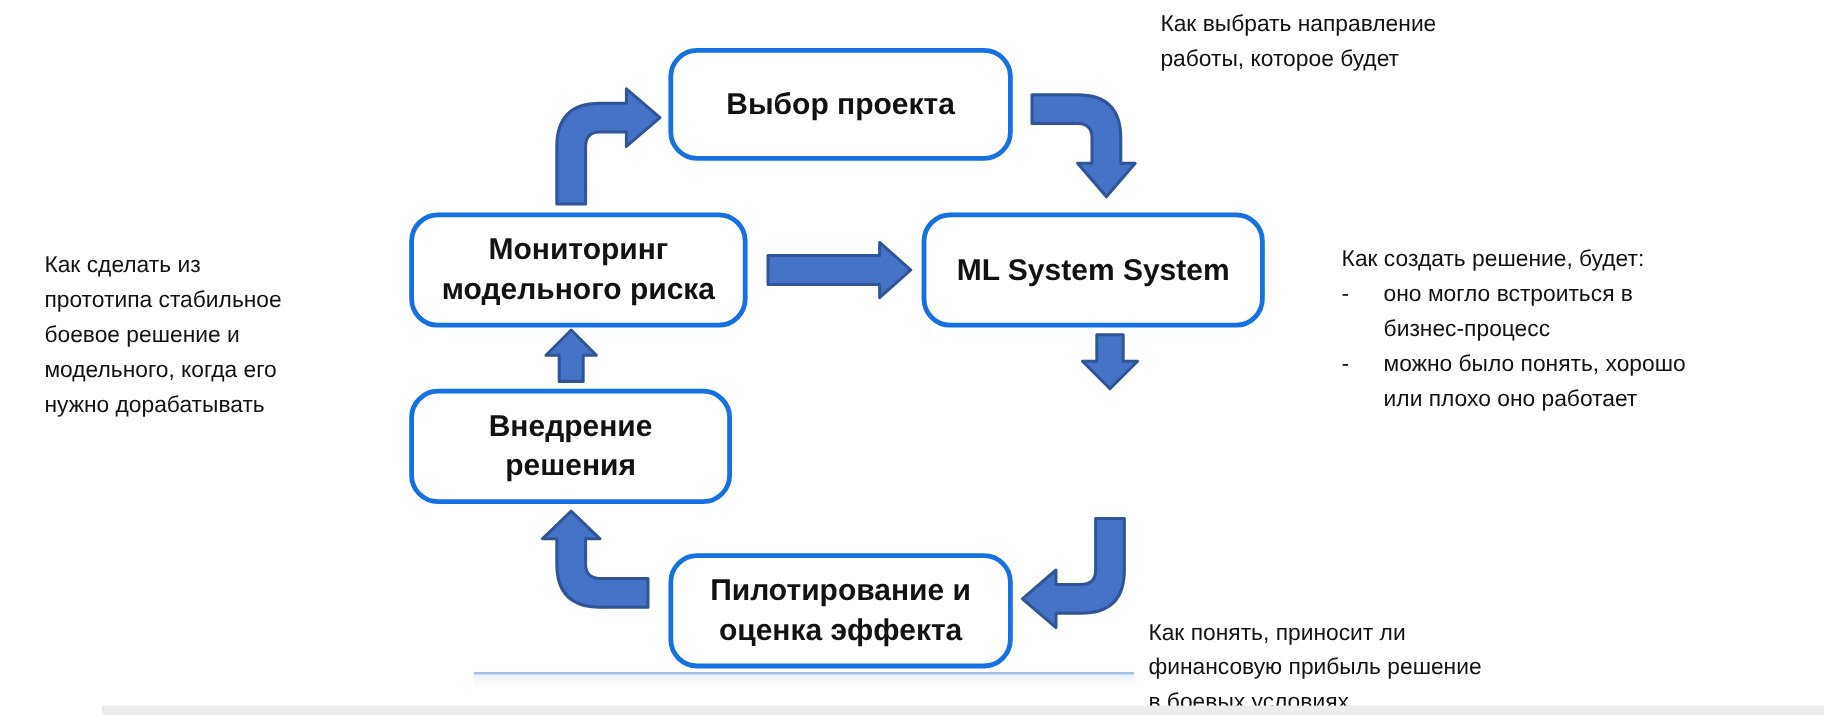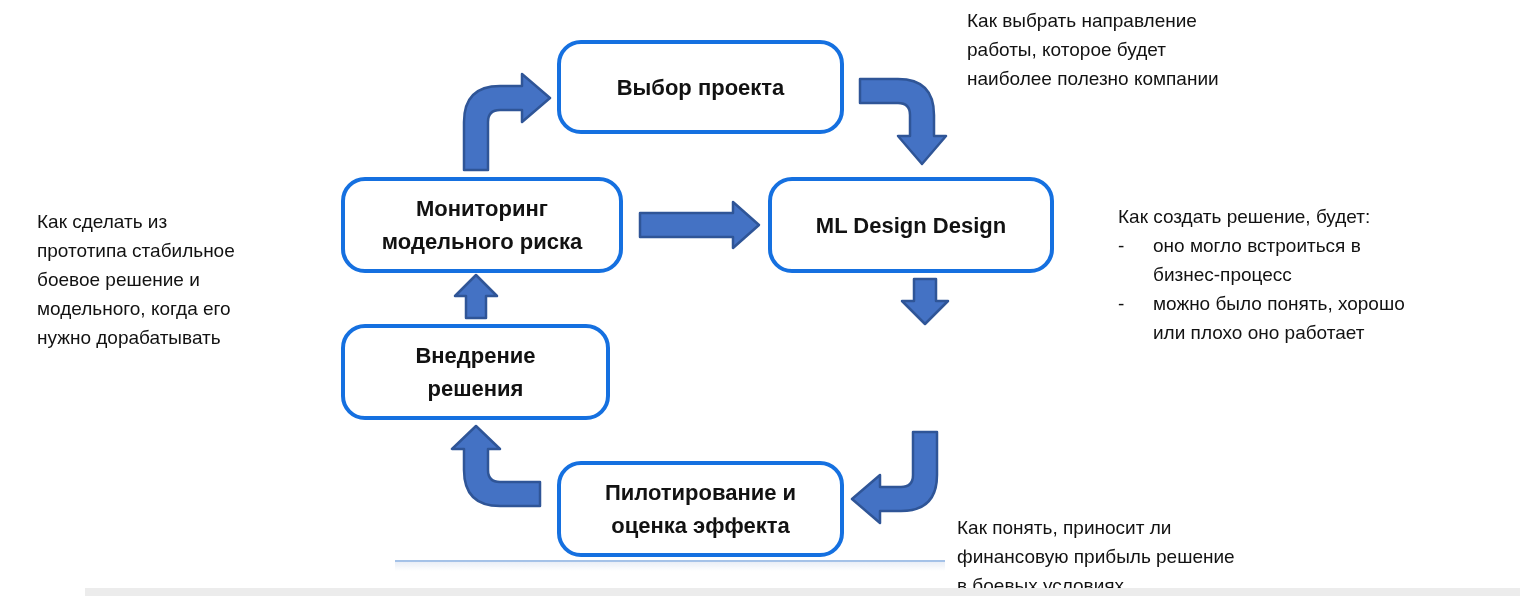--- a/index.html
+++ b/index.html
@@ -24,21 +24,21 @@
     position:absolute;
     background:var(--box-fill);
     border:4px solid var(--box-border);
     border-radius:24px;
     display:flex;flex-direction:column;
     align-items:center;justify-content:center;
     text-align:center;
   }
   .node-line{
     font-weight:bold;
-    font-size:22px;
+    font-size:25px;
     line-height:33px;
     color:var(--text);
     white-space:nowrap;
   }
   .note{
     position:absolute;
     font-size:19px;
     line-height:29px;
     color:var(--text);
   }
@@ -84,38 +84,37 @@
   <div class="node" style="left:557px;top:40px;width:287px;height:94px;">
     <div class="node-line">Выбор проекта</div>
   </div>
 
   <div class="node" style="left:341px;top:177px;width:282px;height:96px;">
     <div class="node-line">Мониторинг</div>
     <div class="node-line">модельного риска</div>
   </div>
 
   <div class="node" style="left:768px;top:177px;width:286px;height:96px;">
-    <div class="node-line">ML Design Design</div>
+    <div class="node-line">ML System System</div>
   </div>
 
   <div class="node" style="left:341px;top:324px;width:269px;height:96px;">
     <div class="node-line">Внедрение</div>
     <div class="node-line">решения</div>
   </div>
 
 
   <div class="node" style="left:557px;top:461px;width:287px;height:96px;">
     <div class="node-line">Пилотирование и</div>
     <div class="node-line">оценка эффекта</div>
   </div>
 
   <div class="note" style="left:967px;top:6px;">
     <div class="note-line">Как выбрать направление</div>
     <div class="note-line">работы, которое будет</div>
-    <div class="note-line">наиболее полезно компании</div>
   </div>
 
   <div class="note" style="left:1118px;top:202px;">
     <div class="note-line">Как создать решение, будет:</div>
     <div class="bullet">
       <div class="bullet-marker">-</div>
       <div>
         <div class="note-line">оно могло встроиться в</div>
         <div class="note-line">бизнес-процесс</div>
       </div>

